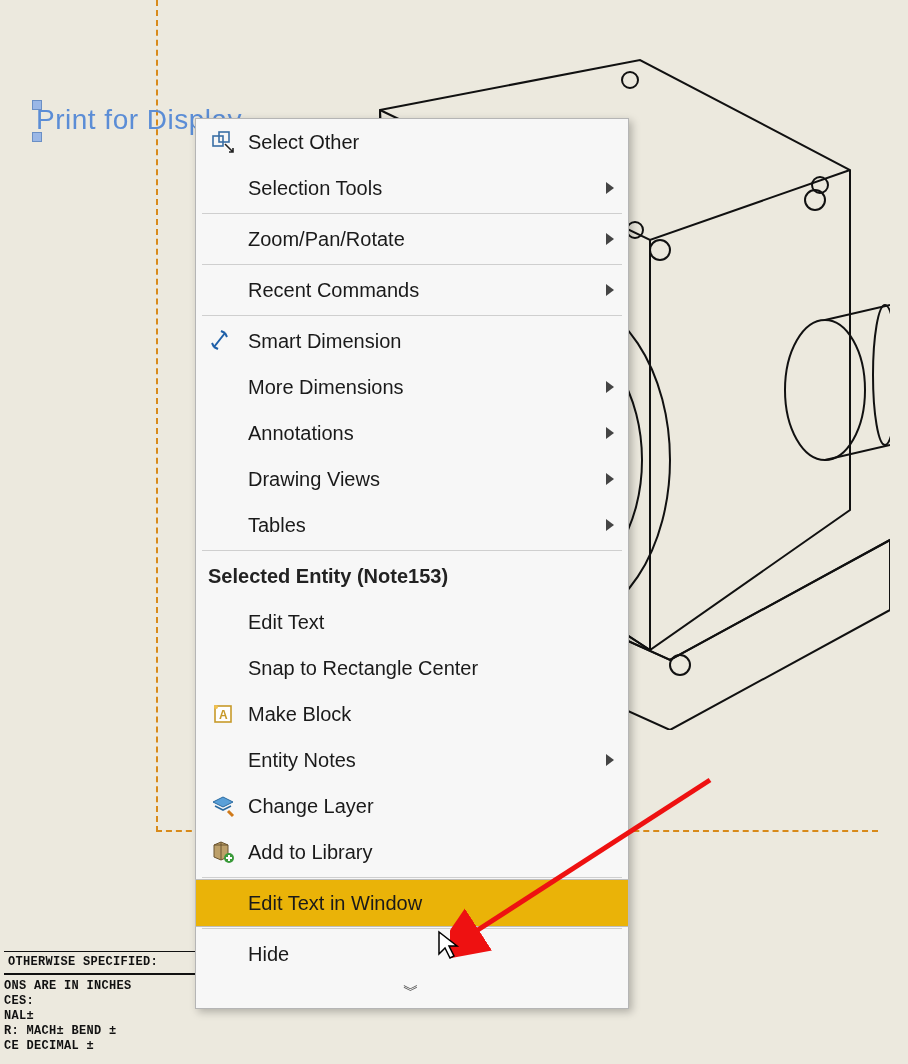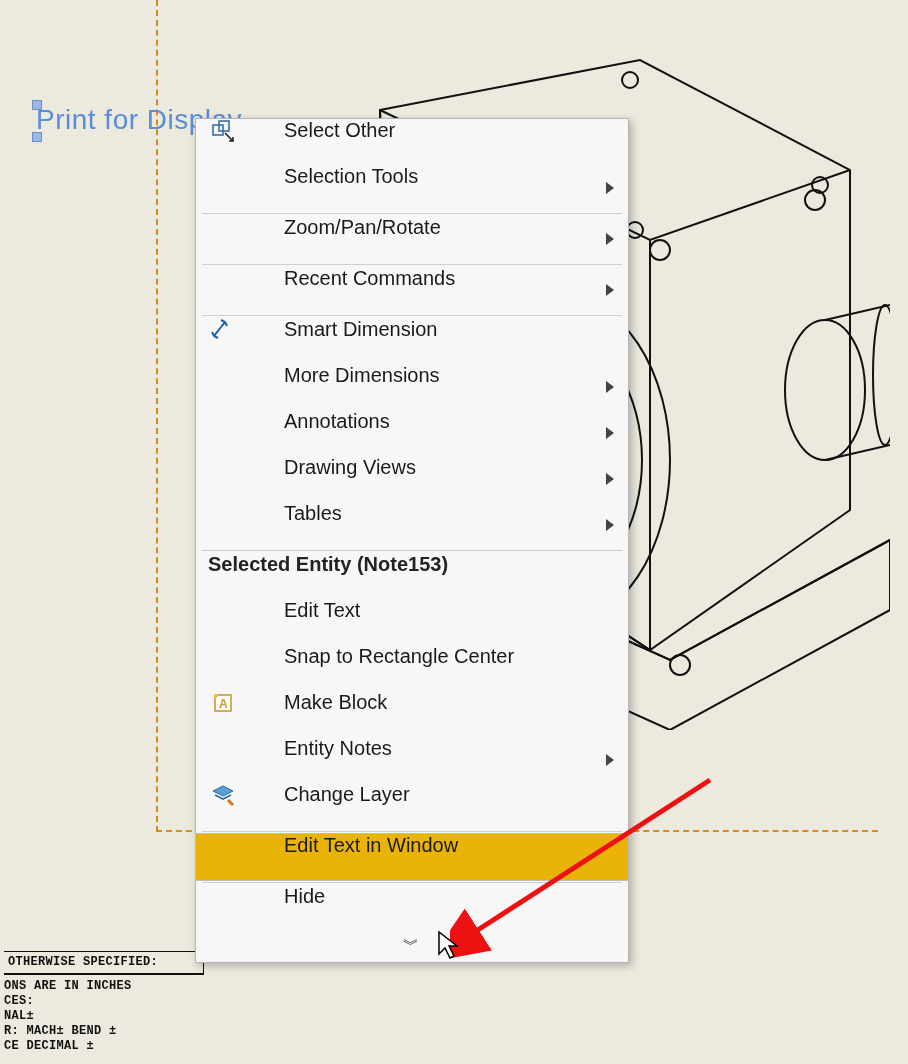--- a/index.html
+++ b/index.html
@@ -88,26 +88,25 @@
     width: 432px;
     background: #f7f7f7;
     border: 1px solid #b5b5b5;
     box-shadow: 3px 3px 8px rgba(0,0,0,0.25);
     font-size: 20px;
     color: #1a1a1a;
   }
 
   .menu-item, .menu-header {
     display: flex;
-    align-items: flex-start;
+    align-items: center;
     min-height: 46px;
     padding: 0 12px 0 10px;
     position: relative;
     white-space: nowrap;
-    gap: 36px;
   }
   .menu-item .icon-slot {
     width: 34px;
     display: flex;
     justify-content: center;
     align-items: center;
   }
   .menu-item .label {
     flex: 1 1 auto;
     padding-left: 8px;
@@ -322,20 +321,31 @@
       <span class="icon-slot">
         <svg class="ico" viewBox="0 0 24 24">
             <path d="M12 3 L22 8 L12 13 L2 8 Z" fill="#5aa0d8" stroke="#2a6aa0"></path>
             <path d="M4 12 L12 16 L20 12" fill="none" stroke="#2a6aa0" stroke-width="1.6"></path>
             <path d="M17 17 L22 22" stroke="#d07a1a" stroke-width="3"></path>
           </svg>
       </span>
       <span class="label">Change Layer</span>
     </div>
 
+    <div class="menu-item">
+      <span class="icon-slot">
+        <svg class="ico" viewBox="0 0 24 24">
+            <path d="M3 5 L10 2 L17 5 L17 17 L10 20 L3 17 Z" fill="#bda06a" stroke="#6a5430"></path>
+            <path d="M10 2 L10 20 M3 5 L17 5" stroke="#6a5430"></path>
+            <circle cx="18" cy="18" r="5" fill="#3a9a3a"></circle>
+            <path d="M18 15 L18 21 M15 18 L21 18" stroke="#fff" stroke-width="2"></path>
+          </svg>
+      </span>
+      <span class="label">Add to Library</span>
+    </div>
 
     <div class="menu-sep"></div>
 
     <div class="menu-item hover">
       <span class="icon-slot"></span>
       <span class="label">Edit Text in Window</span>
     </div>
 
     <div class="menu-sep"></div>
 

